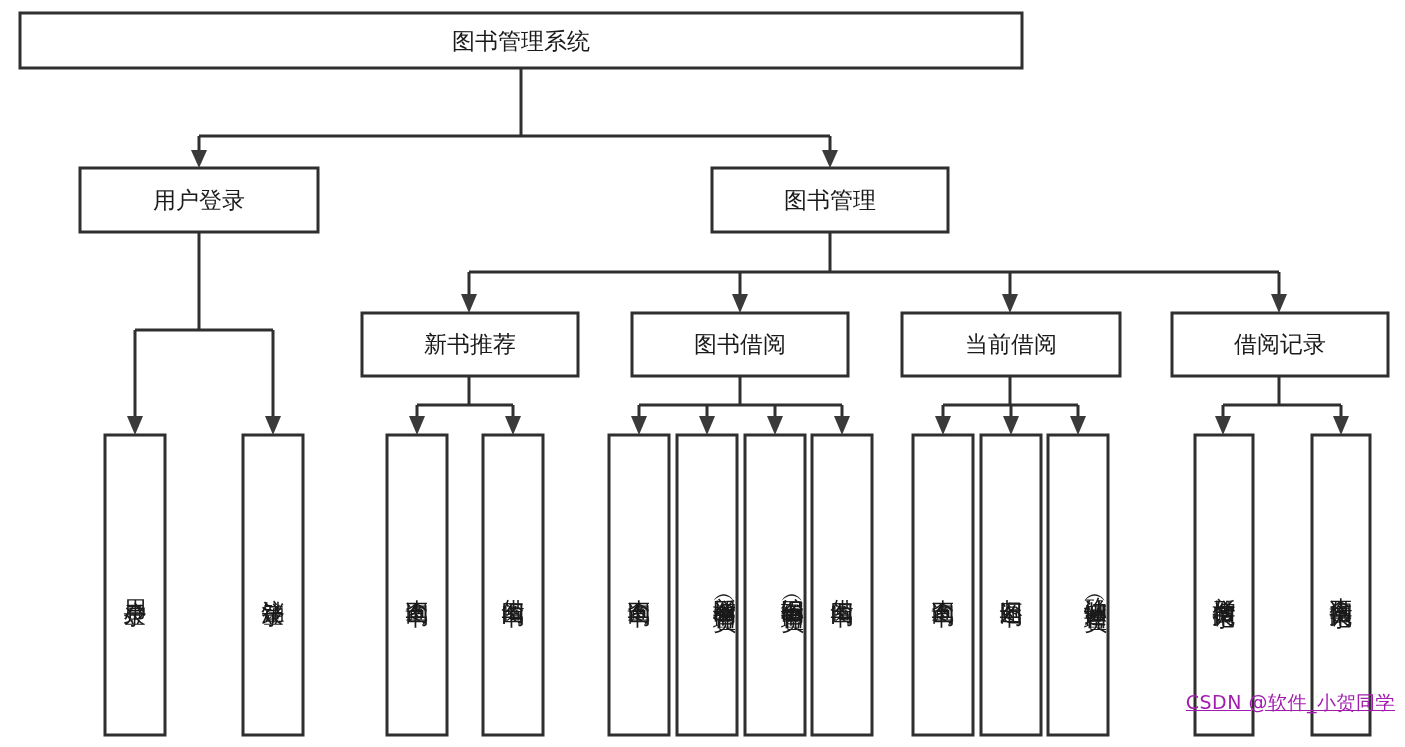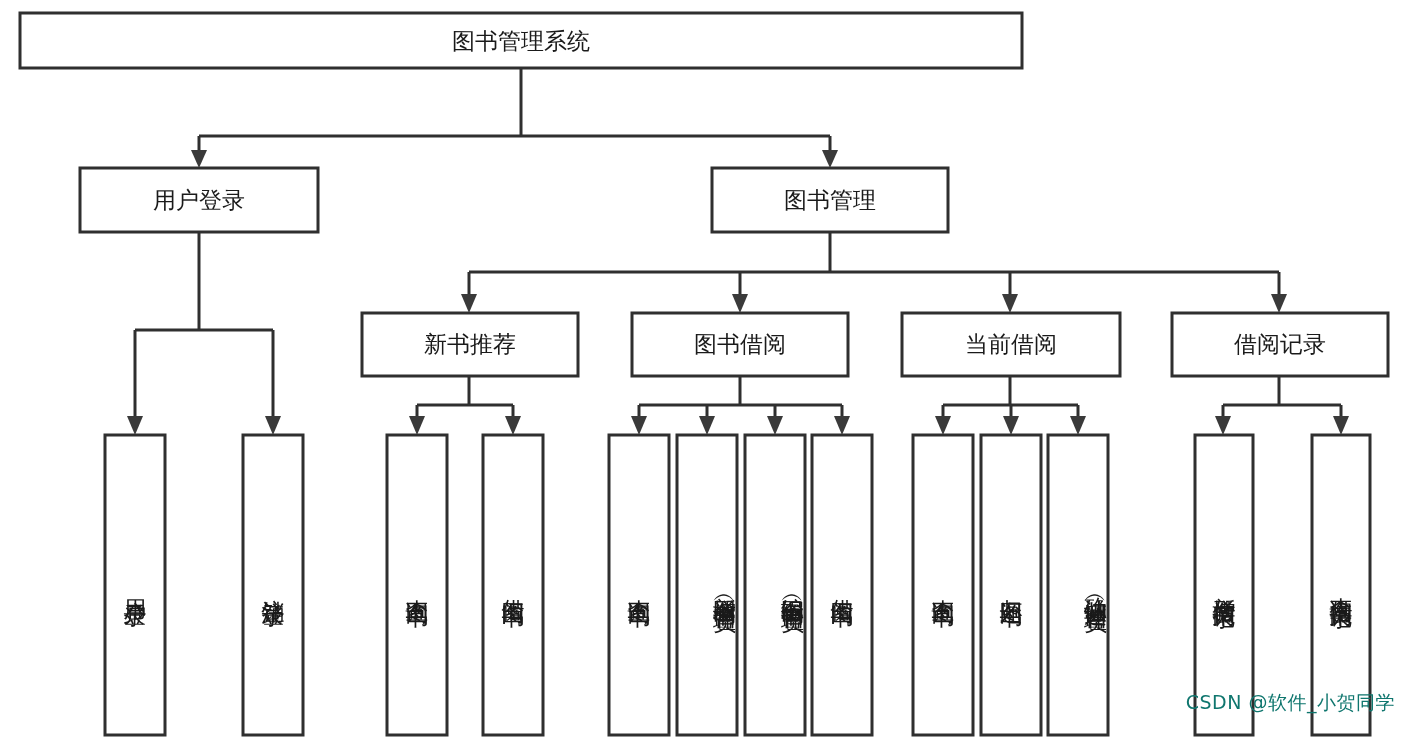--- a/index.html
+++ b/index.html
@@ -63,23 +63,24 @@
     color: #1a1a1a;
     white-space: nowrap;
     pointer-events: none;
   }
   .watermark {
     position: absolute;
     right: 10px;
     bottom: 4px;
     font-family: "DejaVu Sans", "Liberation Sans", sans-serif;
     font-size: 19px;
-    color: #0f766e;
+    color: #a21caf;
     letter-spacing: 0.5px;
     white-space: nowrap;
+    text-decoration: underline;
   }
 </style>
 </head>
 <body>
 
 <div id="diagram-root">
 
   <svg id="flow" viewBox="0 0 1405 747">
 
     <g>

